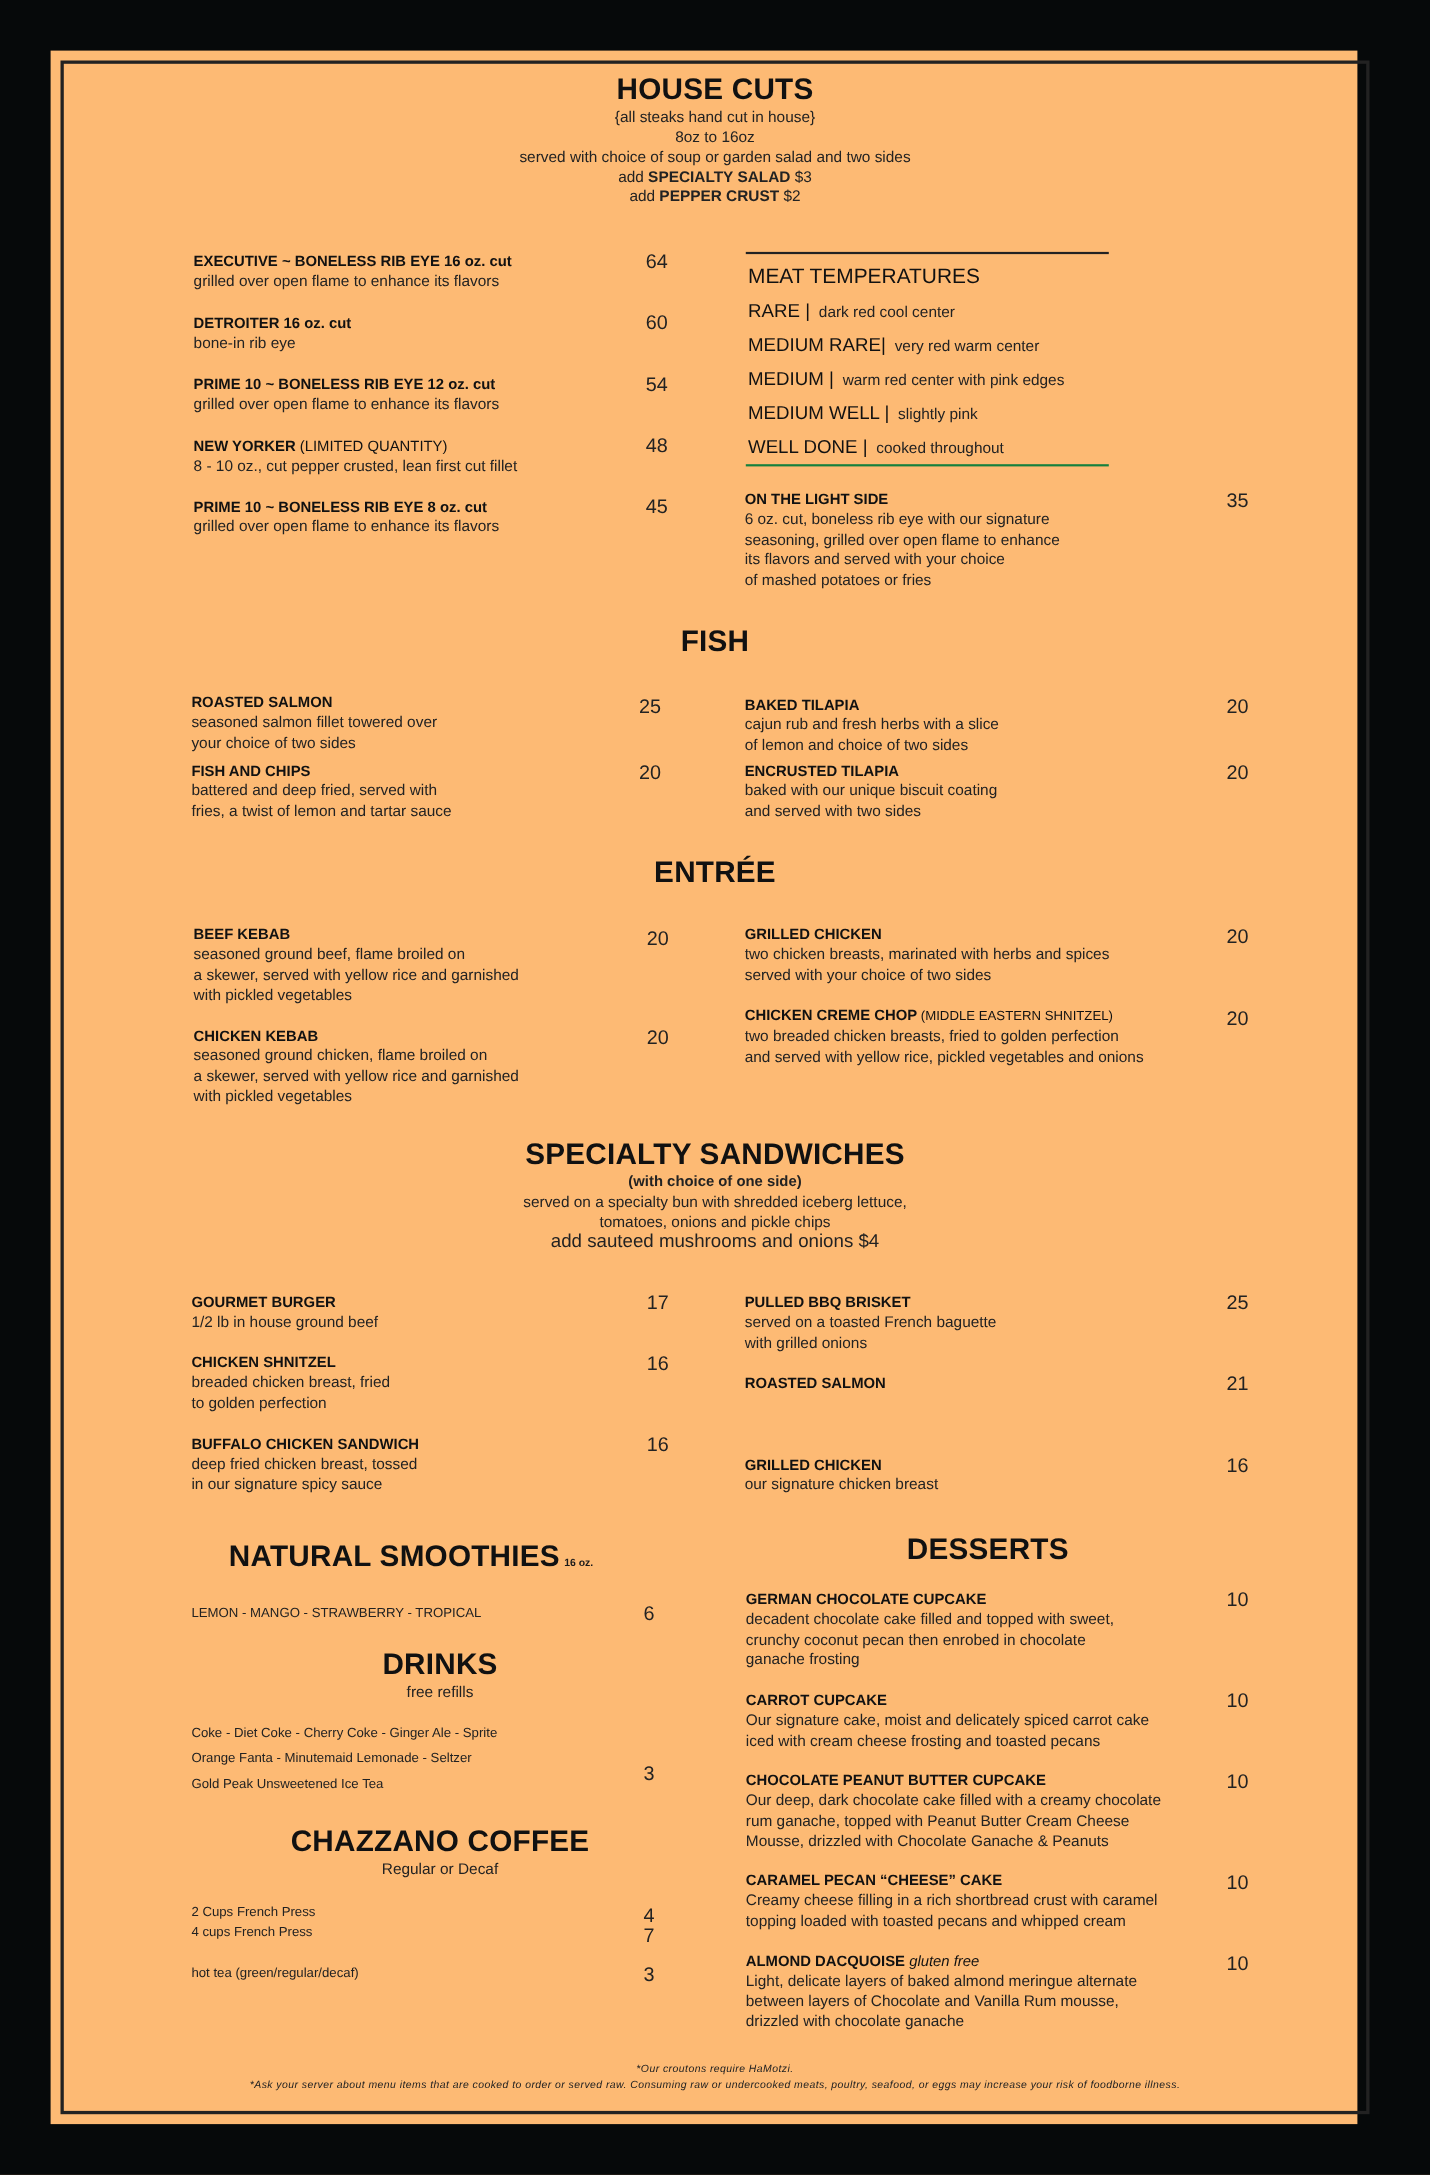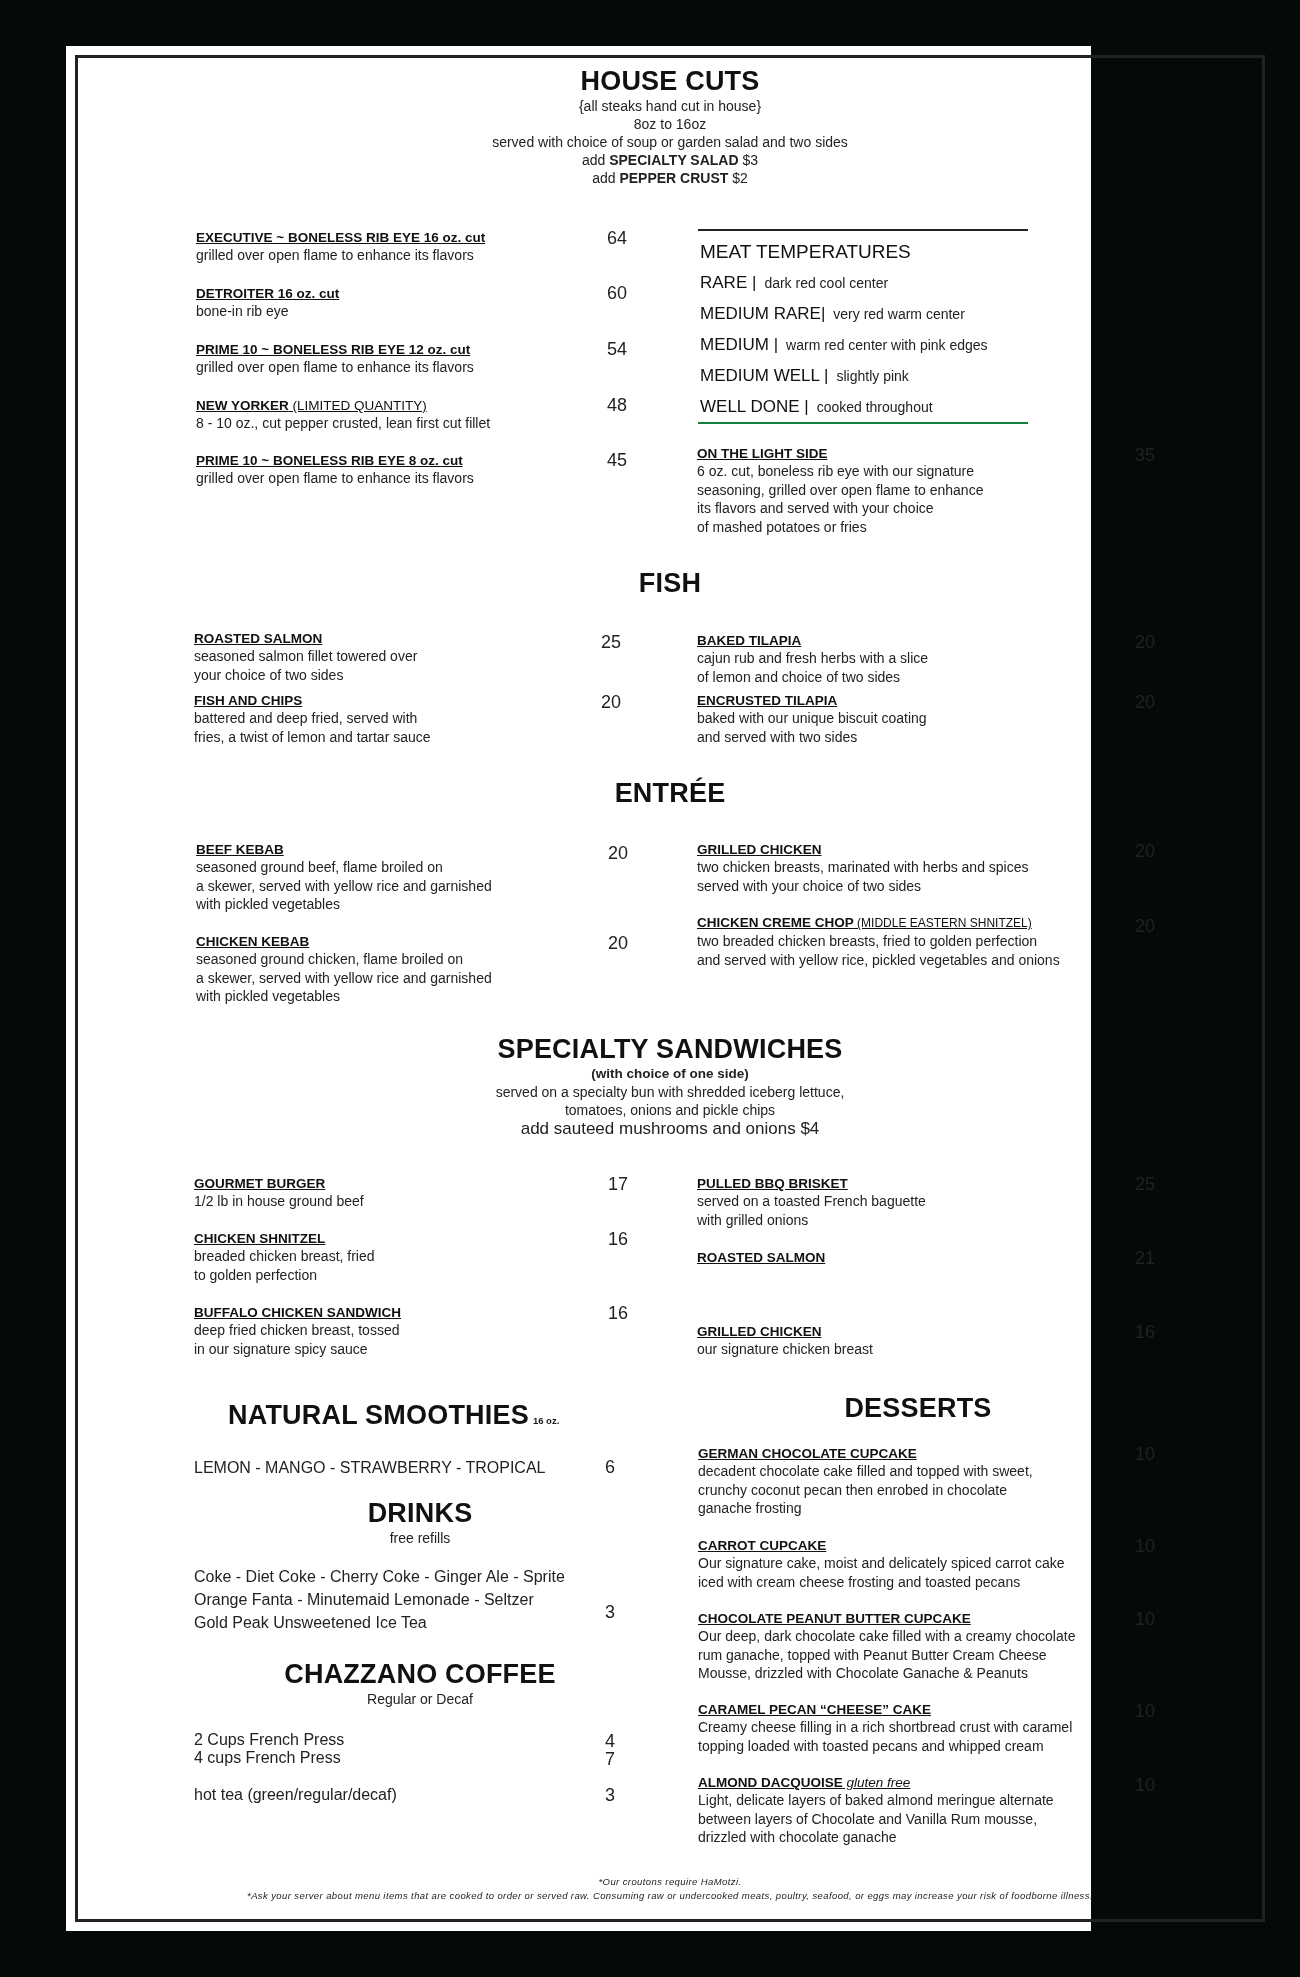--- a/index.html
+++ b/index.html
@@ -1,34 +1,34 @@
 <!DOCTYPE html>
 <html><head>
 <meta charset="utf-8">
 <style>
   * { box-sizing: border-box; margin: 0; padding: 0; }
   html, body { width: 1300px; height: 1977px; background: #06090a; overflow: hidden; }
   body { position: relative; font-family: "Liberation Sans", "DejaVu Sans", sans-serif; color: #1a1a1a; }
-  .page { position: absolute; left: 46px; top: 46px; width: 1025px; height: 1885px; background: #ffffff; margin-left: 20px; }
+  .page { position: absolute; left: 46px; top: 46px; width: 1188px; height: 1885px; background: #fdba74; }
   .inner-rule { position: absolute; left: 9px; top: 9px; width: 1190px; height: 1867px; border: 3px solid #222222; }
   .abs { position: absolute; }
   .center { text-align: center; }
   .sec-title { font-weight: bold; font-size: 27px; letter-spacing: 0.2px; color: #111; text-align: center; }
   .sub { font-size: 14px; line-height: 18px; color: #222; text-align: center; }
   .item { position: absolute; }
-  .item .name { font-weight: bold; font-size: 13.5px; line-height: 17px; color: #111; text-decoration: underline; }
+  .item .name { font-weight: bold; font-size: 13.5px; line-height: 17px; color: #111; }
   .item .name .extra { font-weight: normal; }
   .item .name .ital { font-weight: normal; font-style: italic; }
   .item .desc { font-size: 14px; line-height: 18.5px; color: #222; white-space: pre-line; }
   .price { position: absolute; font-size: 18px; color: #222; }
   .temp-box { position: absolute; left: 632px; top: 183px; width: 330px; height: 195px; border-top: 2px solid #222; border-bottom: 2px solid #15803d; }
   .temp-title { position: absolute; left: 2px; top: 10px; font-size: 19px; color: #111; }
   .temp-row { position: absolute; left: 2px; font-size: 17px; color: #111; white-space: nowrap; }
   .temp-row .td { font-size: 14px; color: #222; margin-left: 8px; }
-  .line { position: absolute; font-size: 16px; color: #222; white-space: nowrap; }
+  .line { position: absolute; font-size: 12px; color: #222; white-space: nowrap; }
   .footer { position: absolute; left: 0; width: 1208px; text-align: center; font-style: italic; font-size: 9.5px; color: #222; letter-spacing: 0.4px; }
 </style>
 </head>
 <body>
 
 <div class="page">
   <div class="inner-rule"></div>
 
   <div class="abs center" style="left:0; top:20px; width:1208px;">
     <div class="sec-title">HOUSE CUTS</div>

